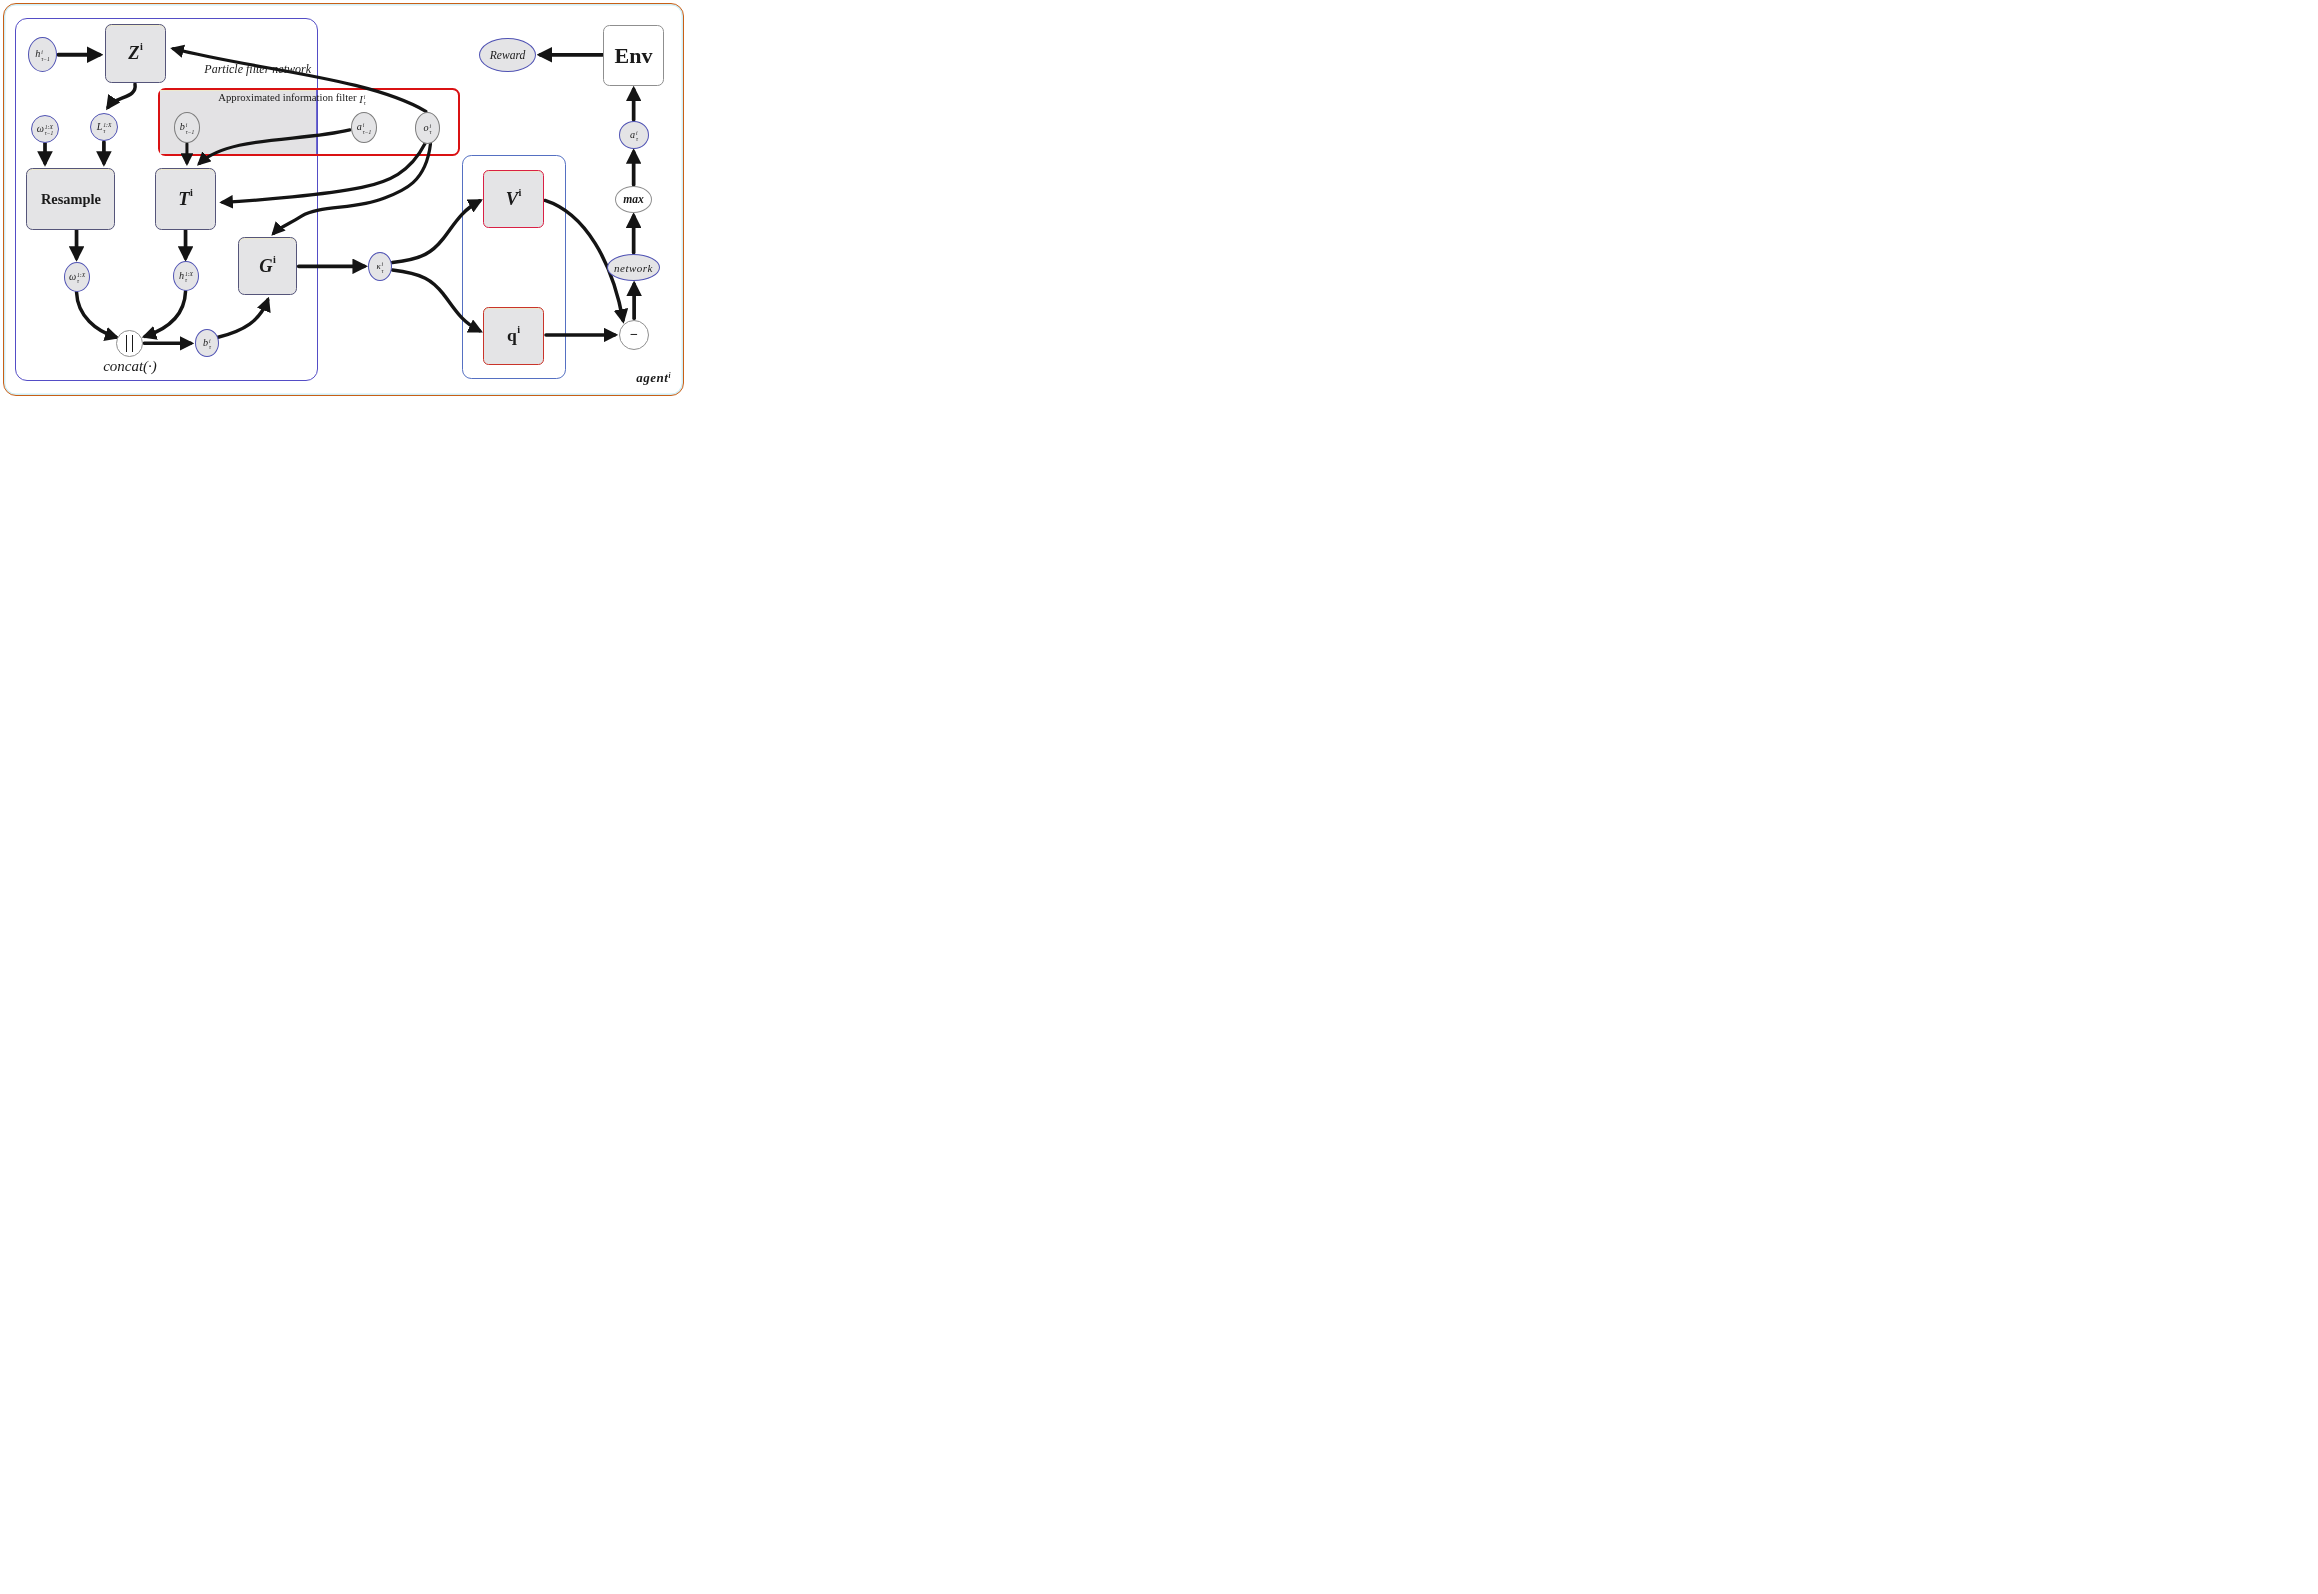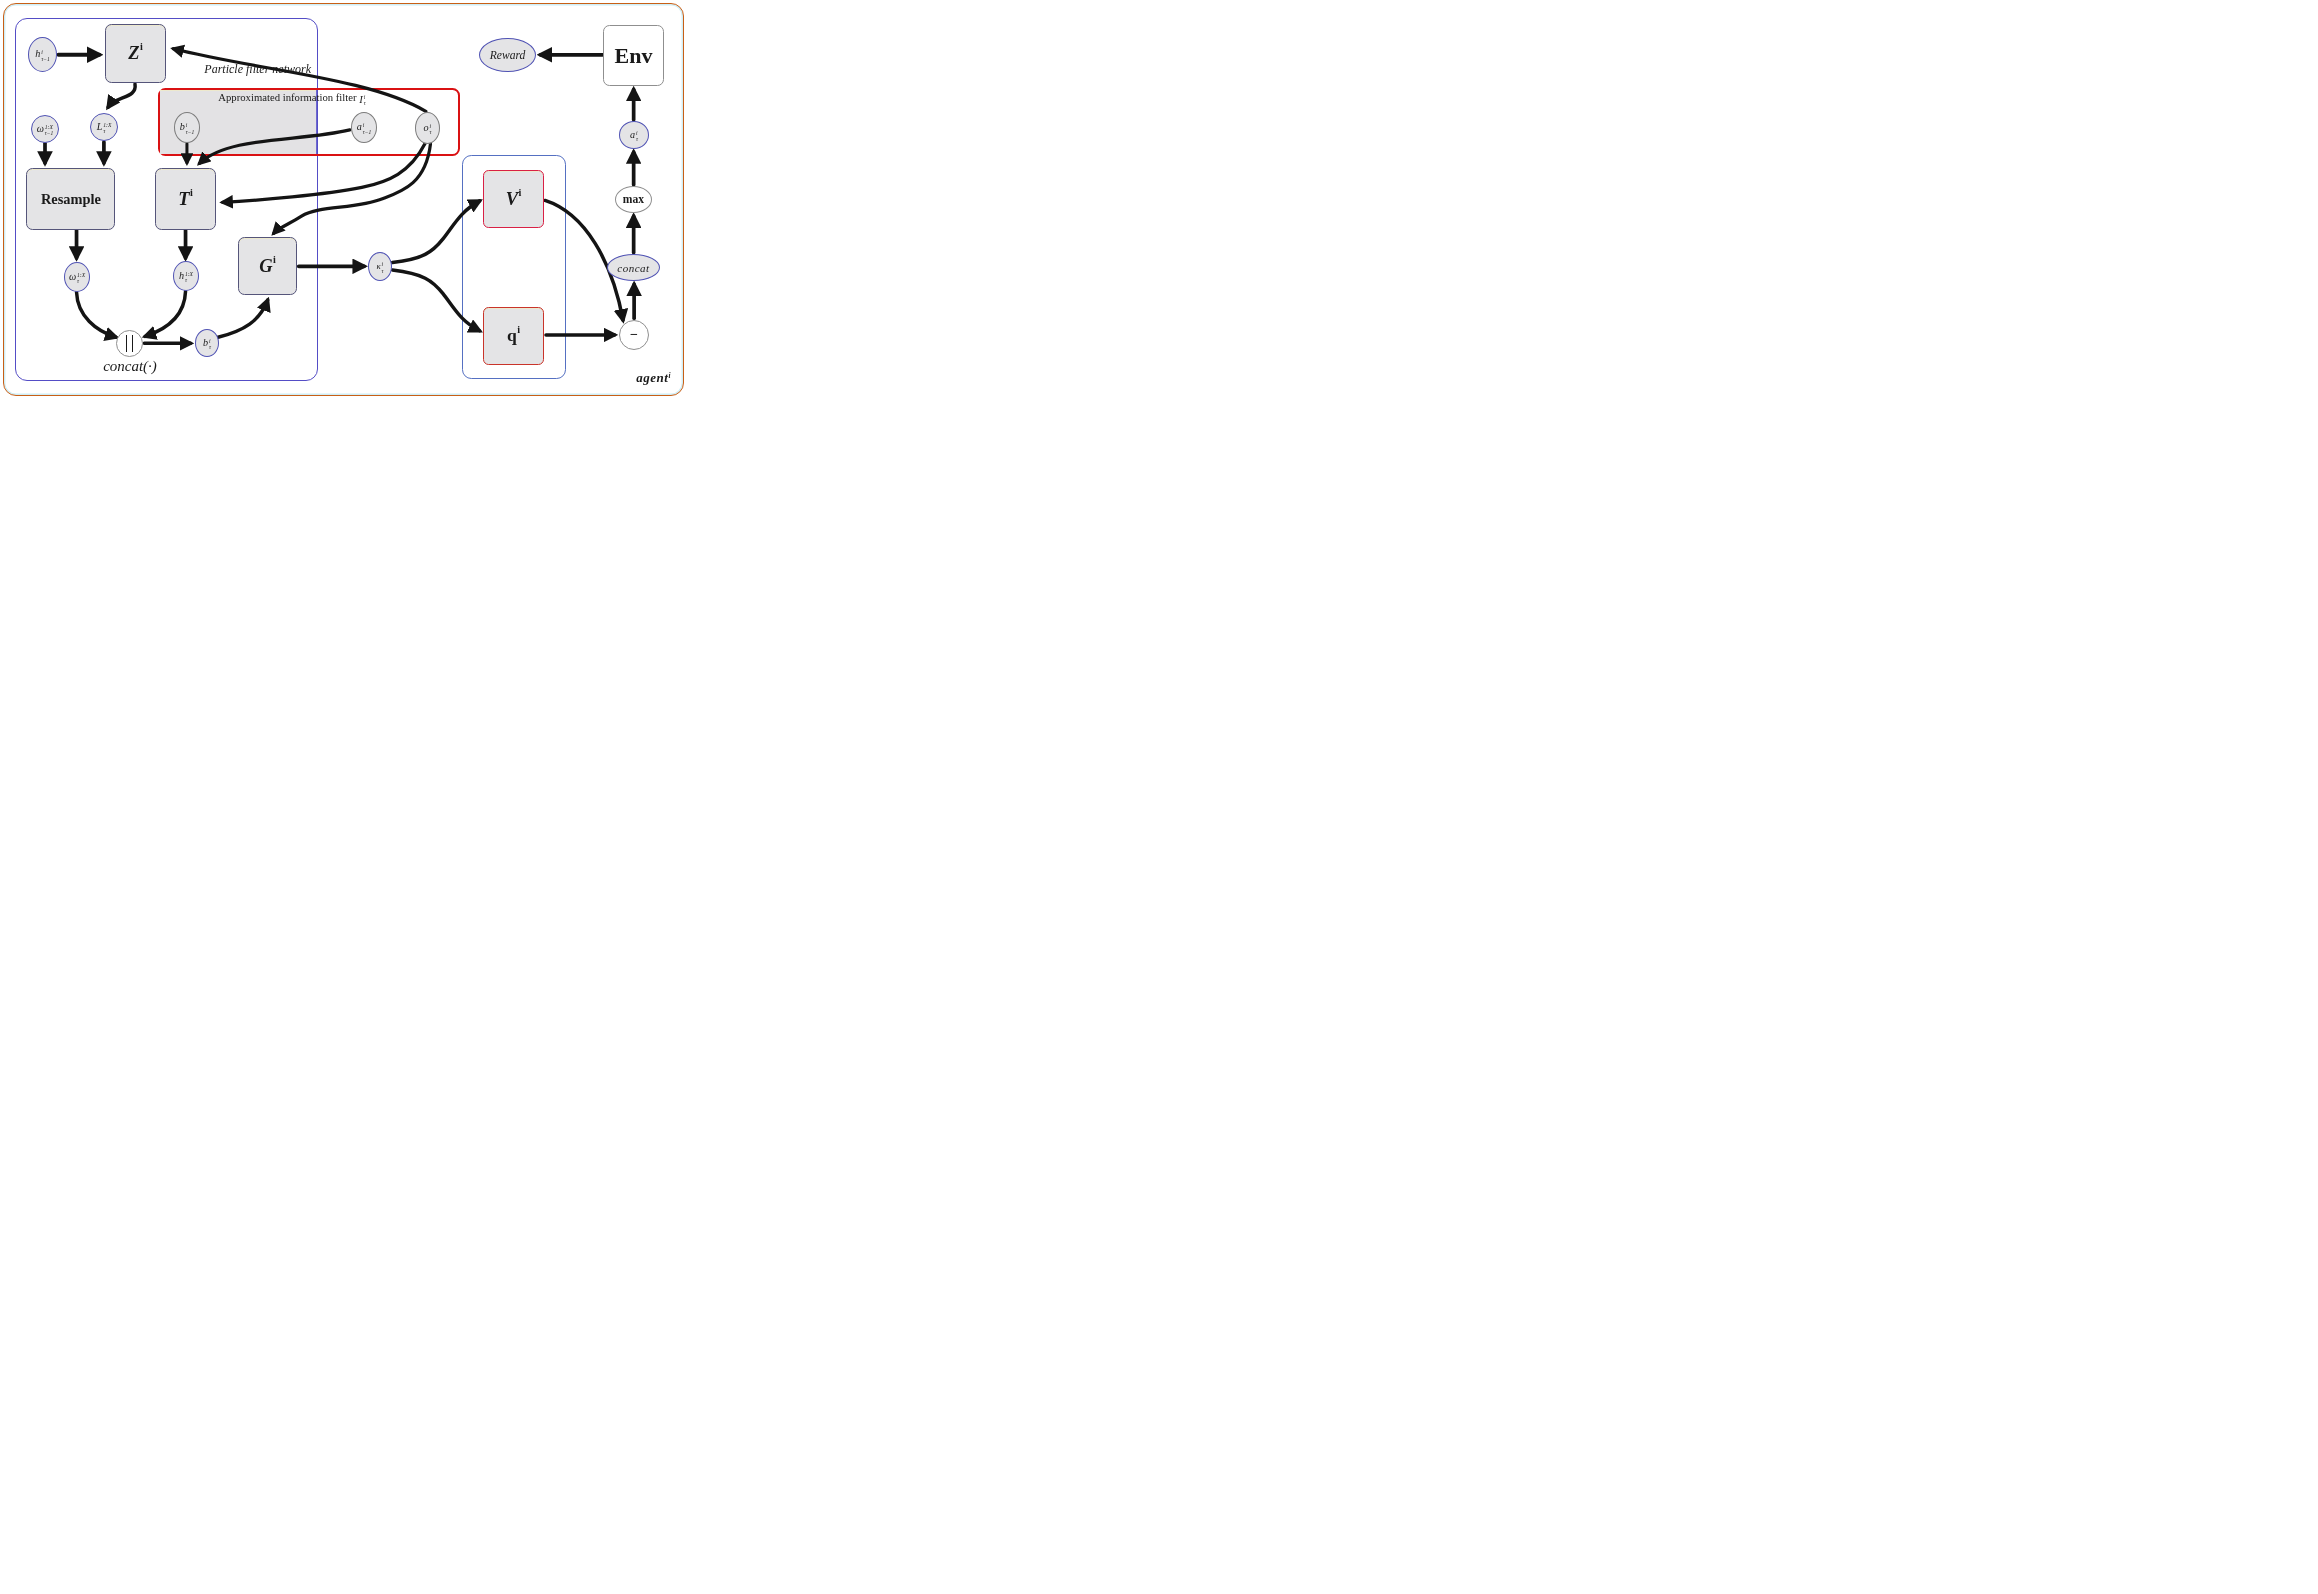--- a/index.html
+++ b/index.html
@@ -49,21 +49,21 @@
   .lbl{z-index:5;}
   .pflabel{left:139px;top:19.5px;width:172px;text-align:right;font-style:italic;font-size:12px;margin-top:42px;}
   .apxlabel{left:162px;top:91px;width:288px;text-align:center;font-size:10.7px;padding-right:28px;box-sizing:border-box;}
   .apxlabel .m{vertical-align:-1.9px;}
   .apxlabel .ss{font-size:5.6px;}
   .concatlabel{left:93px;top:358px;width:74px;text-align:center;font-style:italic;font-size:15px;}
   .agentlabel{left:570px;top:370px;width:101px;text-align:right;font-style:italic;
               font-weight:600;font-size:13px;letter-spacing:0.5px;}
   .agentlabel .sup{font-size:7.4px;vertical-align:4.2px;}
   .regrettxt{font-style:italic;font-size:11px;letter-spacing:0.5px;}
-  .maxtxt{font-size:11.6px;font-weight:600;}
+  .maxtxt{font-size:11.6px;font-weight:600;font-style:italic;}
   .minustxt{font-size:14px;font-weight:700;}
   .rewardtxt{font-style:italic;font-size:11.6px;}
   .resamptxt{font-weight:700;font-size:14.4px;}
   .bars{display:flex;gap:4.2px;}
   .bars i{display:block;width:1.4px;height:17.6px;background:var(--ink);}
 </style>
 </head>
 <body>
 
 <div id="stage">
@@ -235,21 +235,21 @@
   <div class="abs node rbox qbord" style="left:483px;top:307px;width:61px;height:58px">
     <span class="m">
         <span class="bl upright">q</span>
         <span class="bsup">i</span>
       </span>
   </div>
   <div class="abs node ell white" style="left:619px;top:320px;width:30px;height:30px">
     <span class="minustxt">−</span>
   </div>
   <div class="abs node ell" style="left:607px;top:254px;width:53px;height:27px">
-    <span class="regrettxt">concat</span>
+    <span class="regrettxt">network</span>
   </div>
   <div class="abs node ell white" style="left:615px;top:186px;width:37px;height:27px">
     <span class="maxtxt">max</span>
   </div>
   <div class="abs node ell" style="left:619px;top:121px;width:30px;height:28px">
     <span class="m">
         <span class="base">a</span>
         <span class="ss">
           <span>i</span>
           <span>τ</span>

